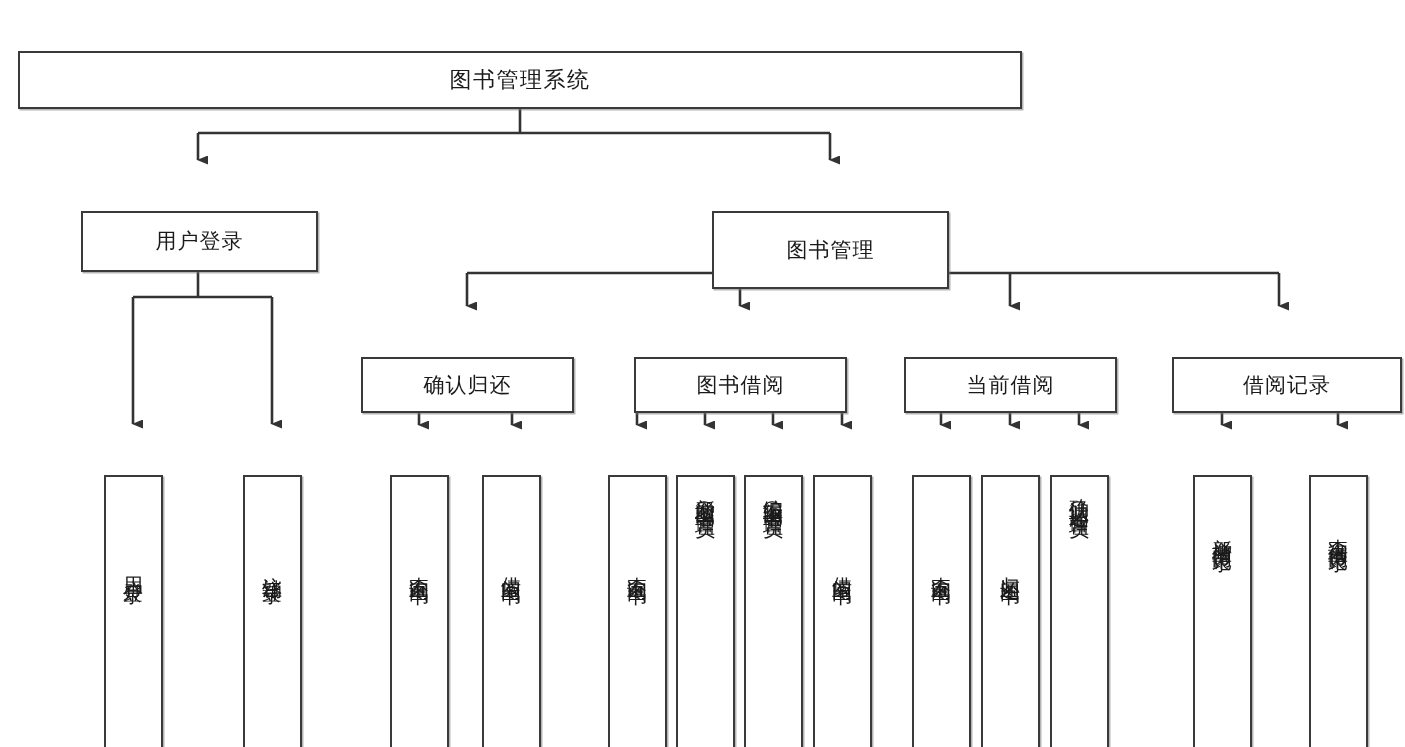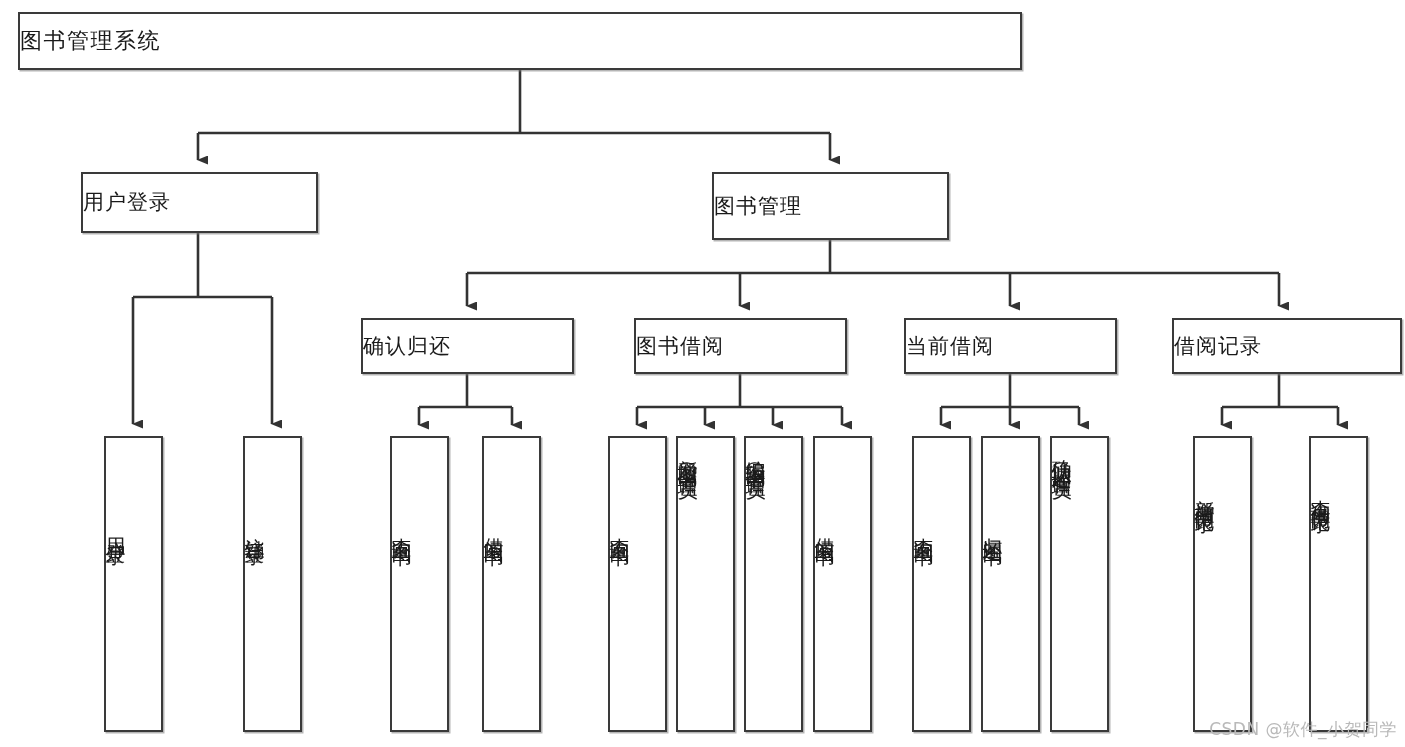--- a/index.html
+++ b/index.html
@@ -27,22 +27,23 @@
     pointer-events: none;
   }
   .node {
     position: absolute;
     box-sizing: border-box;
     background: #ffffff;
     border: 2px solid #3a3a3a;
     box-shadow: 1.5px 1.5px 0 rgba(120,120,120,0.55);
     display: flex;
     align-items: center;
-    justify-content: flex-start;
+    justify-content: center;
     color: #1a1a1a;
+    margin-top: 39px;
   }
   .node-label {
     display: block;
     text-align: center;
     line-height: 1.18;
     white-space: nowrap;
   }
   
   .node.h .node-label {
     font-size: 21px;
@@ -134,21 +135,21 @@
   </svg>
 
   <div class="node h" id="node-root" style="left:18px; top:12px; width:1004px; height:58px;">
     <span class="node-label">图书管理系统</span>
   </div>
 
   <div class="node h" style="left:81px; top:172px; width:237px; height:61px;">
     <span class="node-label">用户登录</span>
   </div>
 
-  <div class="node h" style="left:712px; top:172px; width:237px; height:68px;">
+  <div class="node h" style="left:712px; top:172px; width:237px; height:78px;">
     <span class="node-label">图书管理</span>
   </div>
 
   <div class="node h" style="left:361px; top:318px; width:213px; height:56px;">
     <span class="node-label">确认归还</span>
   </div>
 
   <div class="node h" style="left:904px; top:318px; width:213px; height:56px;">
     <span class="node-label">当前借阅</span>
   </div>
@@ -206,15 +207,14 @@
   </div>
 
   <div class="node v" style="left:1193px; top:436px; width:59px; height:296px; padding-top:46px;">
     <span class="node-label">新增借阅记录</span>
   </div>
 
   <div class="node v" style="left:1309px; top:436px; width:59px; height:296px; padding-top:46px;">
     <span class="node-label">查询借阅记录</span>
   </div>
 
-  <div id="watermark">CSDN @软件_小贺同学</div>
 
 </div>
 
 </body></html>

